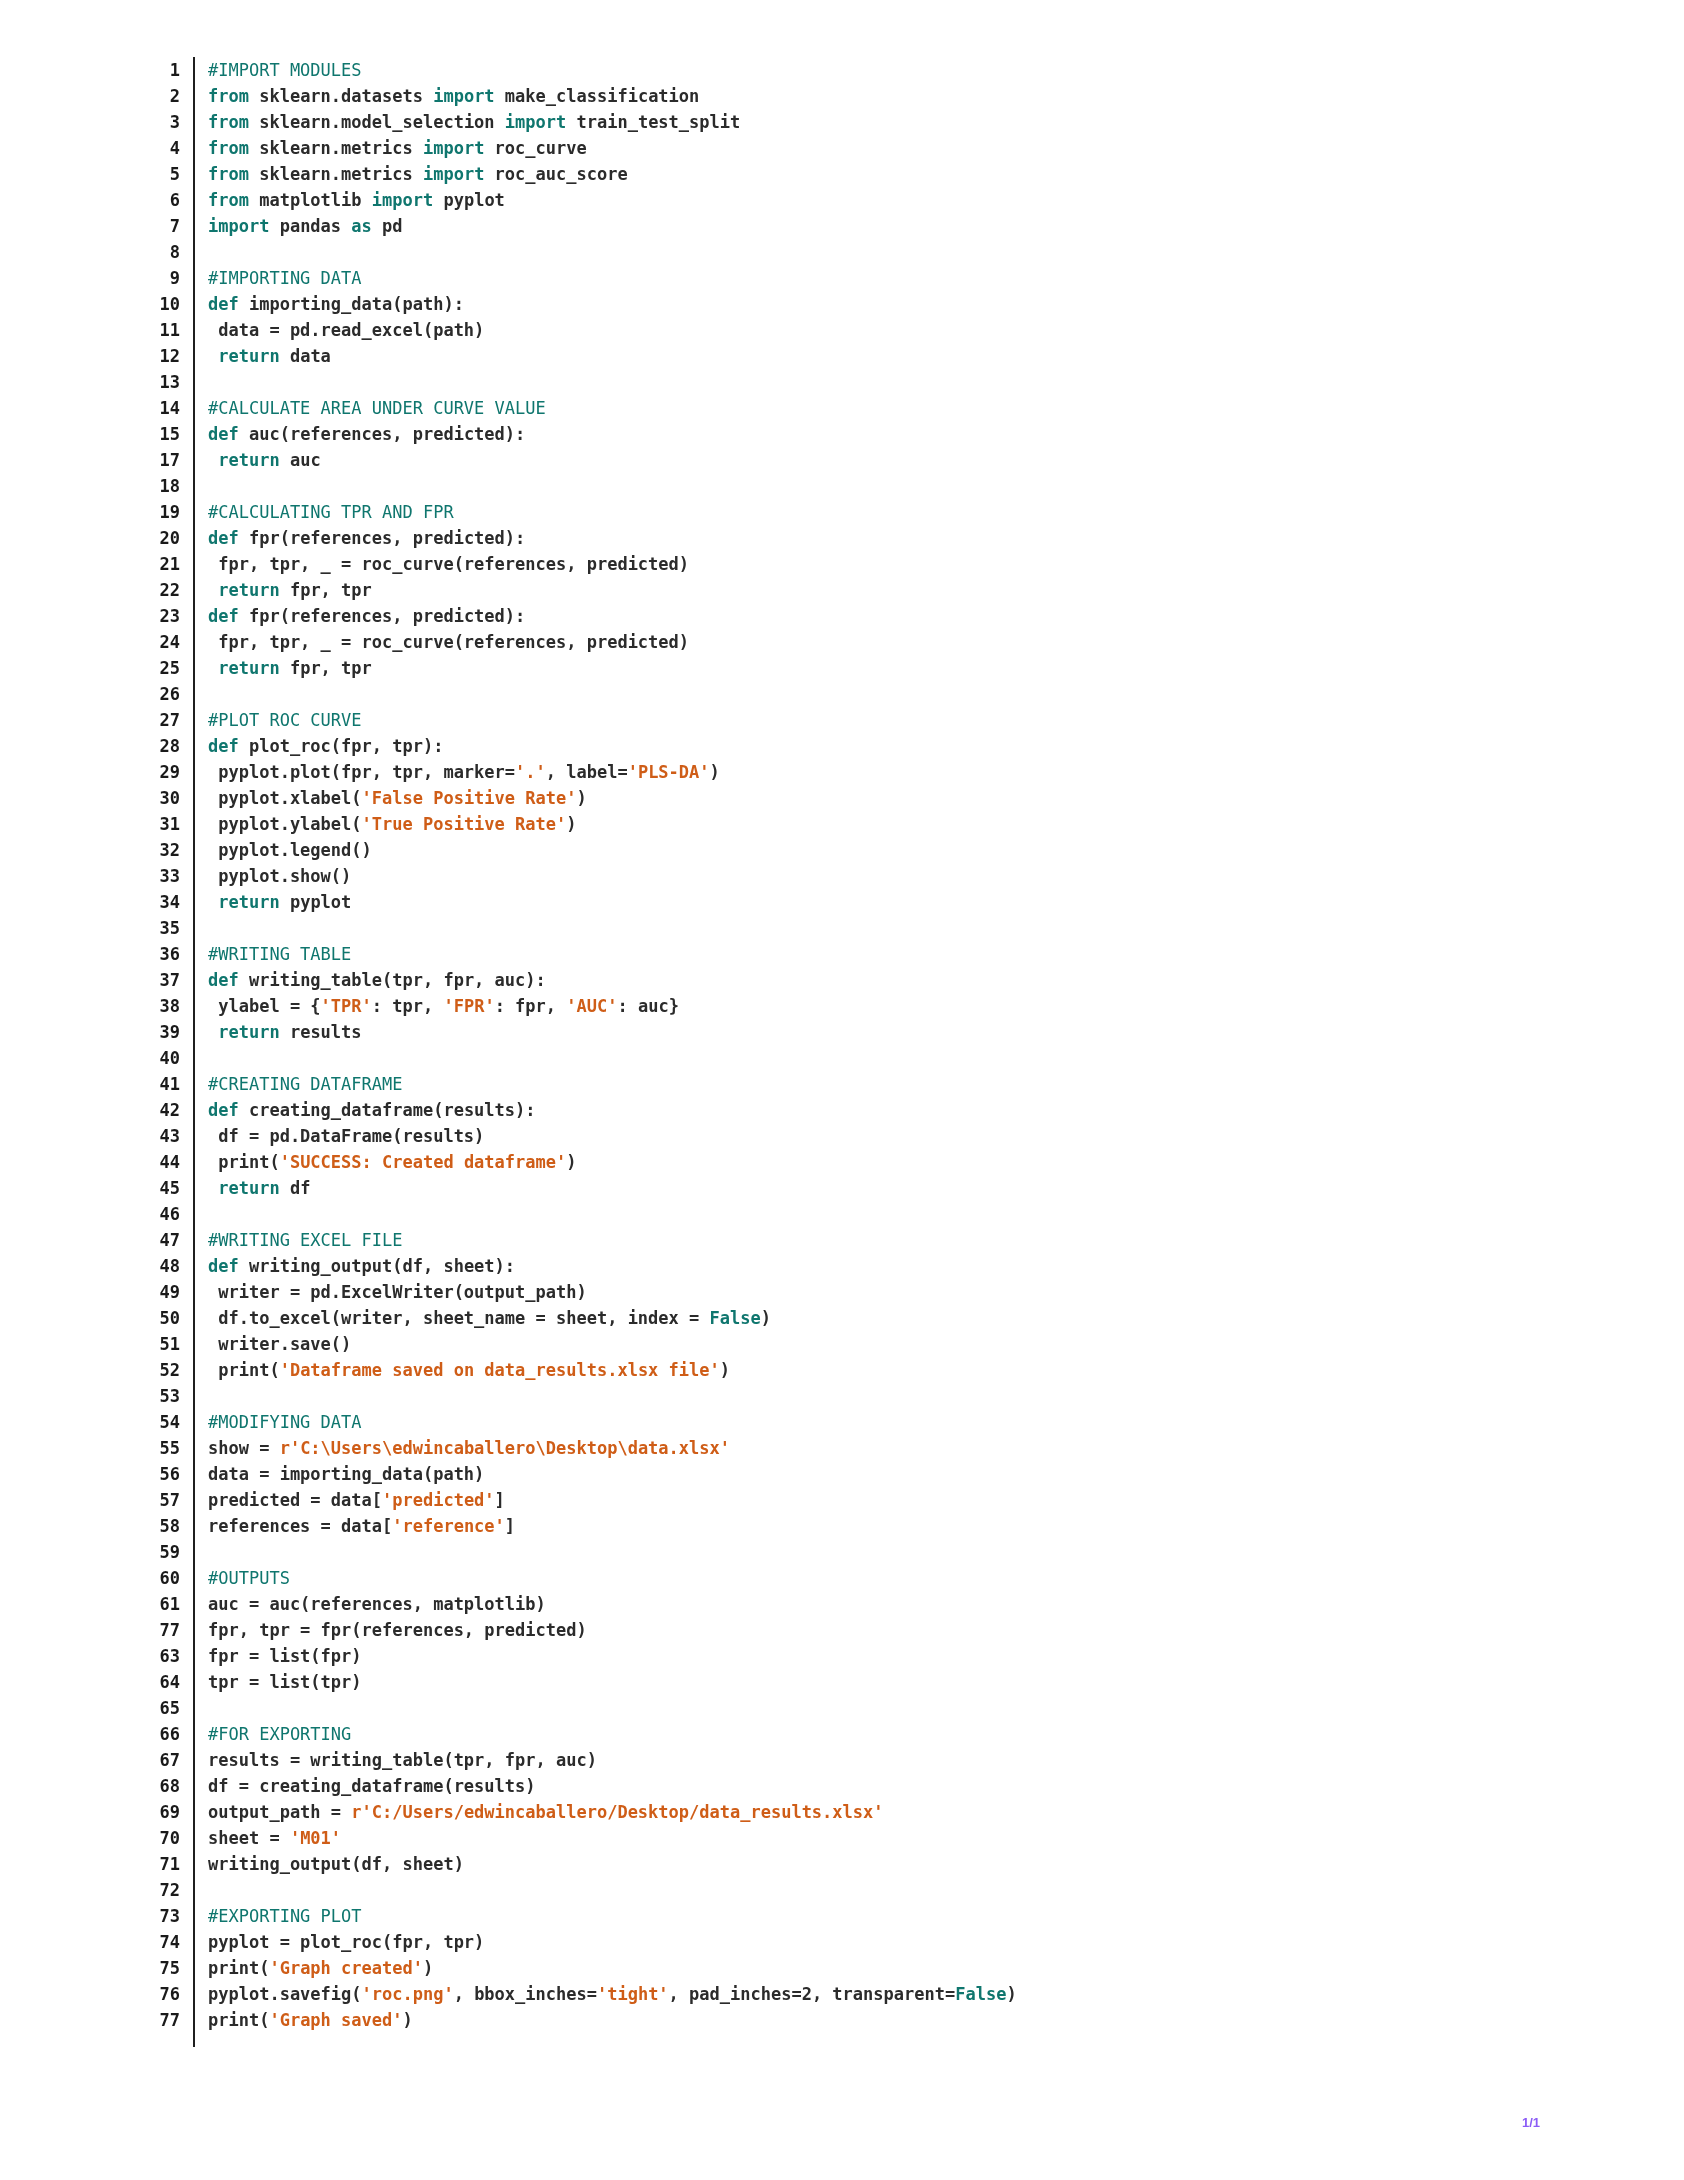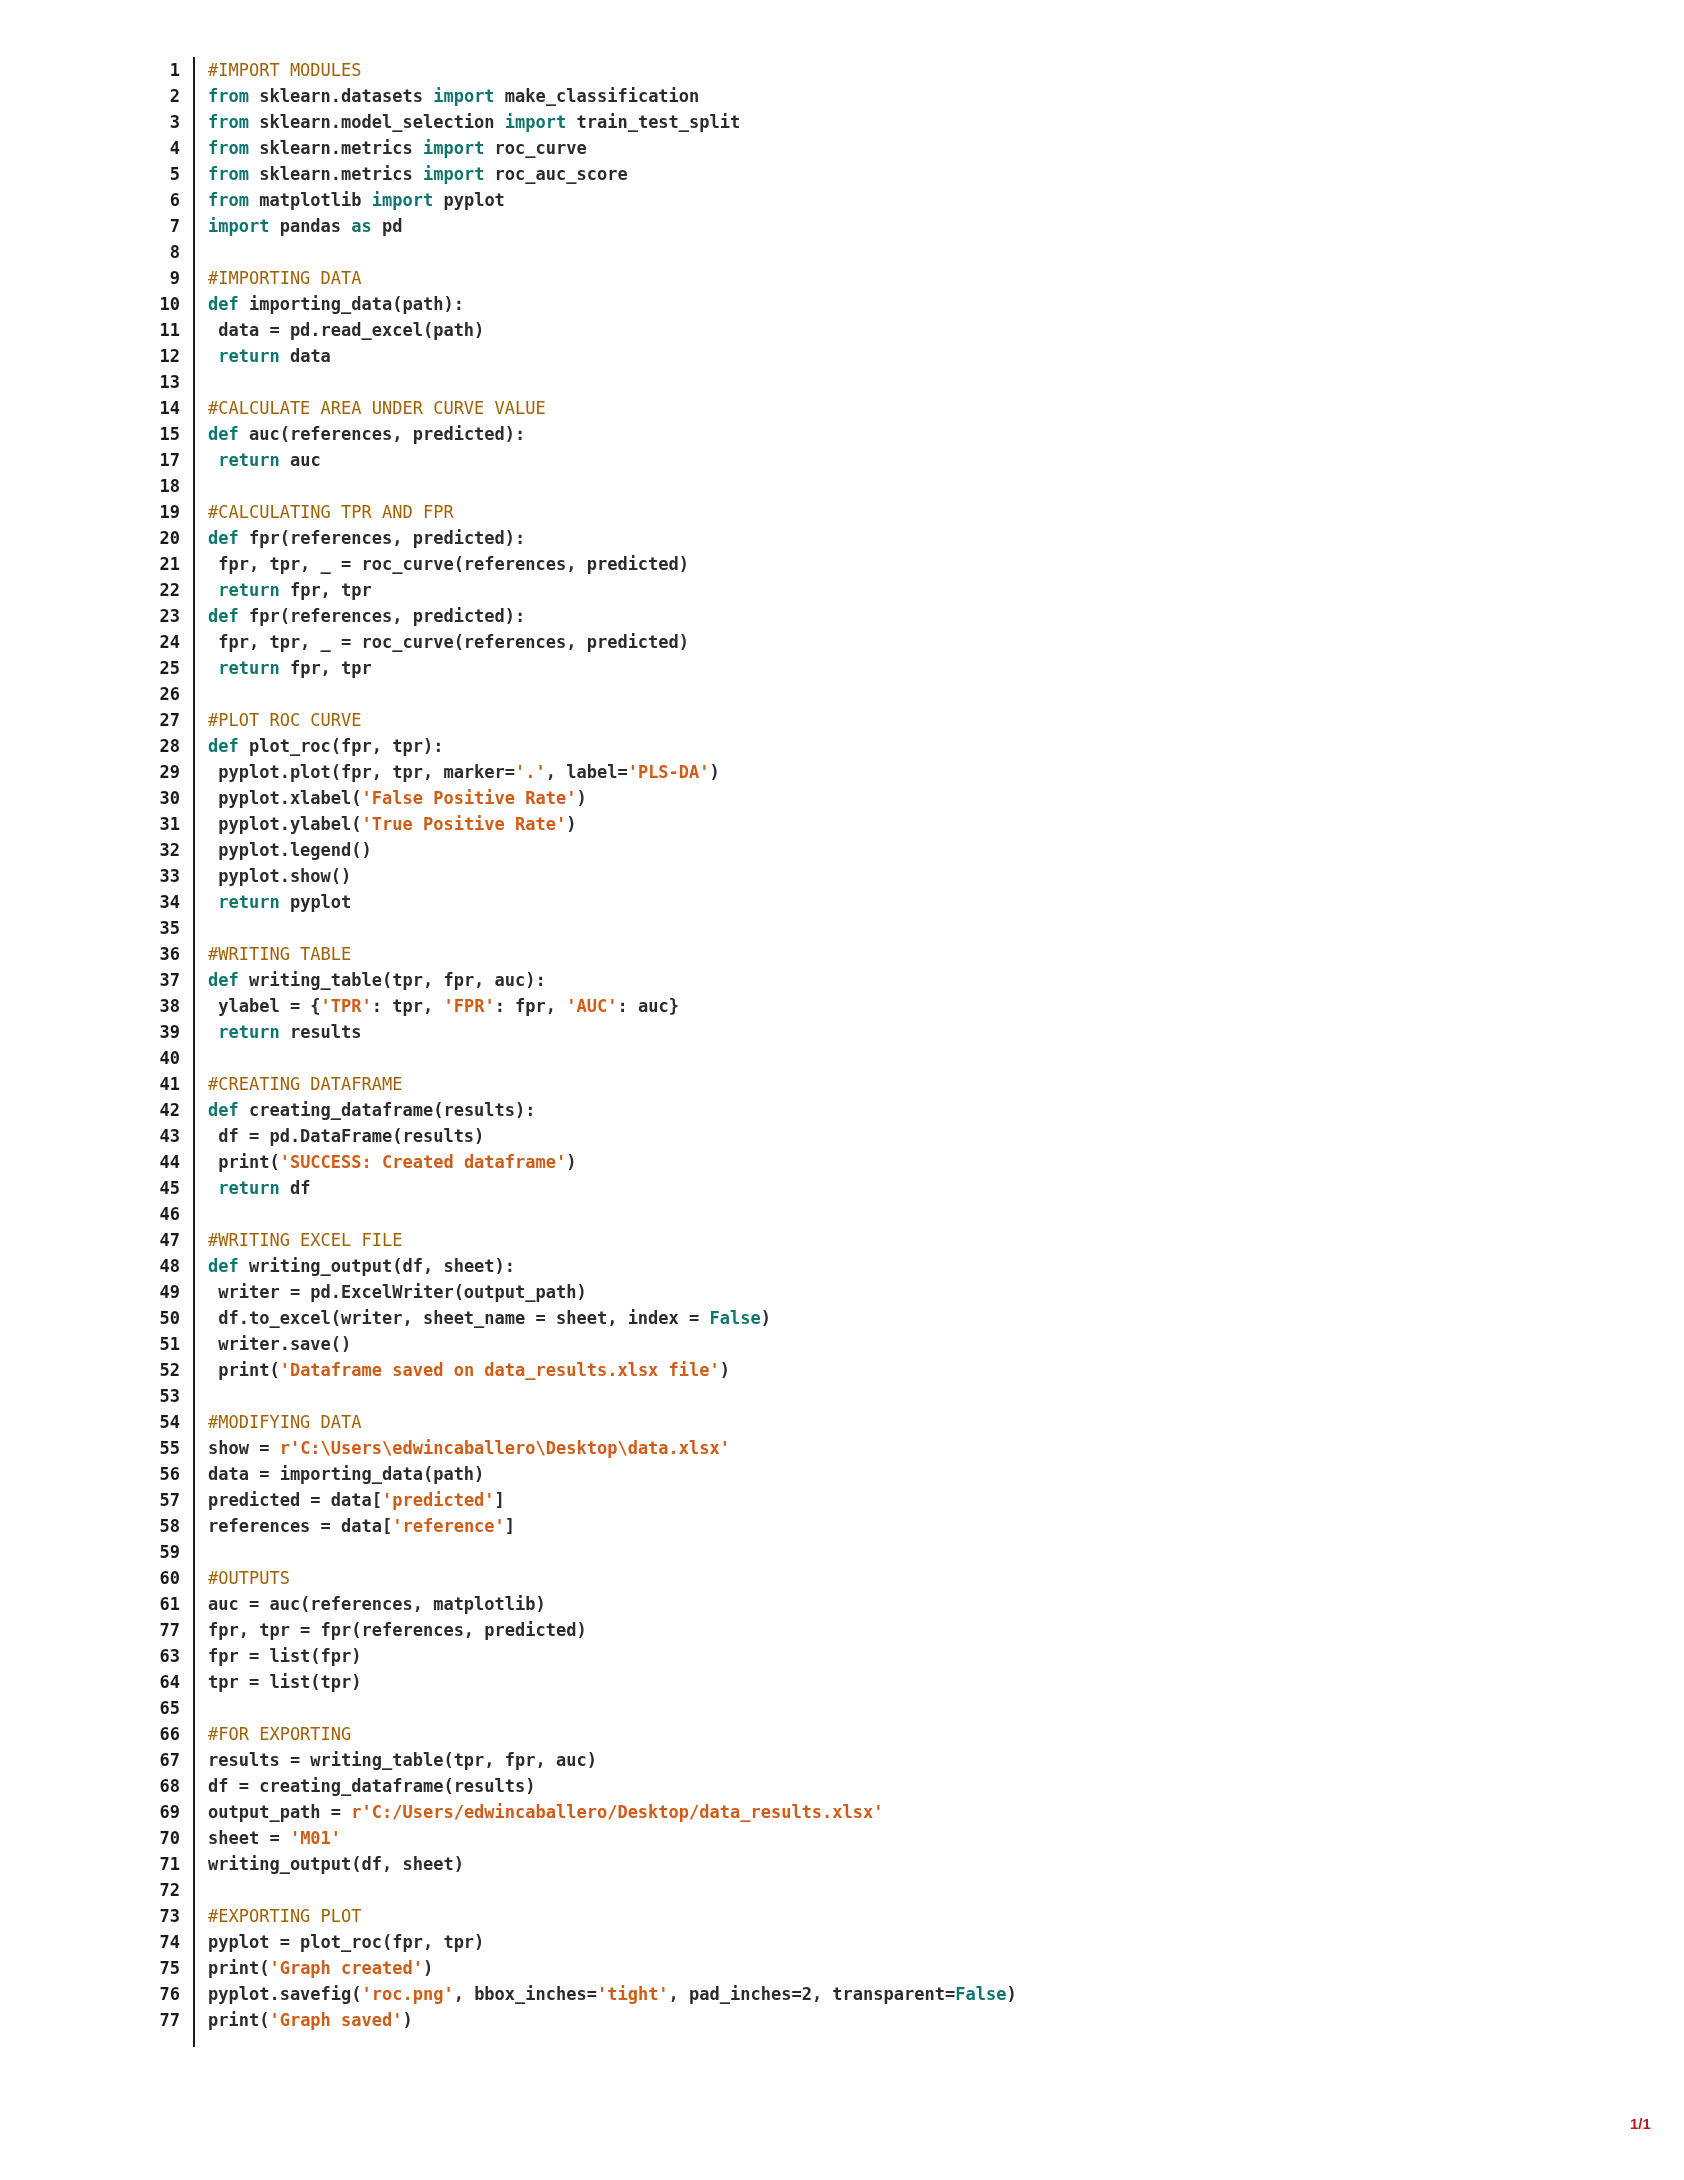--- a/index.html
+++ b/index.html
@@ -49,30 +49,30 @@
     font-weight: bold;
     flex: 0 0 44px;
   }
   .line-content {
     padding-left: 28px;
     white-space: pre;
     font-weight: 600;
   }
   .tok-kw { color: #0f766e; font-weight: bold; }
   .tok-str { color: #cf5d17; font-weight: bold; }
-  .tok-cmt { color: #a16207; font-weight: normal; }
+  .tok-cmt { color: #0f766e; font-weight: normal; }
   .tok-txt { color: #2b2b2b; }
   .page-number {
     position: absolute;
-    left: 1630px;
+    left: 1522px;
     top: 2115px;
     font-family: "Liberation Sans", "DejaVu Sans", sans-serif;
     font-weight: bold;
-    font-size: 15px;
-    color: #b91c1c;
+    font-size: 13px;
+    color: #8b5cf6;
   }
 </style>
 </head>
 <body>
 
 <div class="page">
   <div class="gutter-rule"></div>
   <div class="code-block" id="code-block">
       <div class="code-line"><span class="line-number">1</span><span class="line-content"><span class="tok-cmt">#IMPORT MODULES</span></span></div>
       <div class="code-line"><span class="line-number">2</span><span class="line-content"><span class="tok-kw">from</span><span class="tok-txt"> sklearn.datasets </span><span class="tok-kw">import</span><span class="tok-txt"> make_classification</span></span></div>

